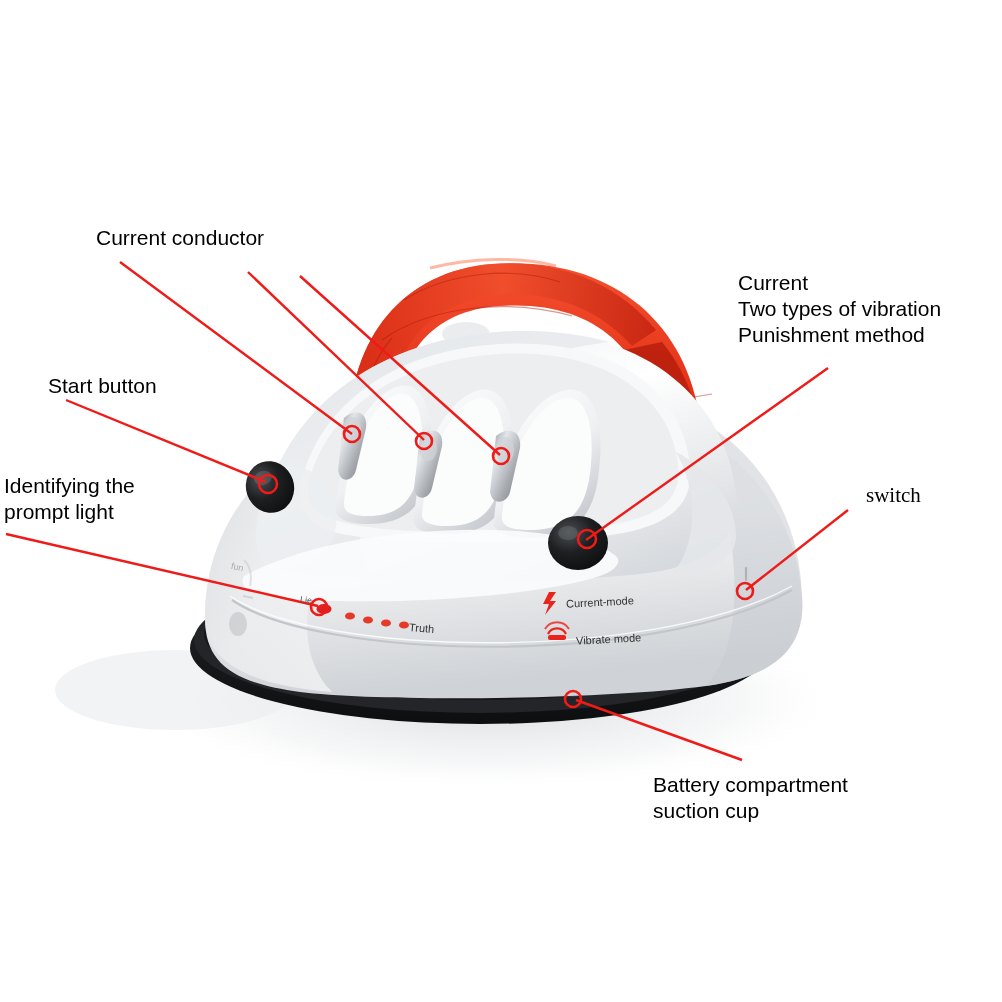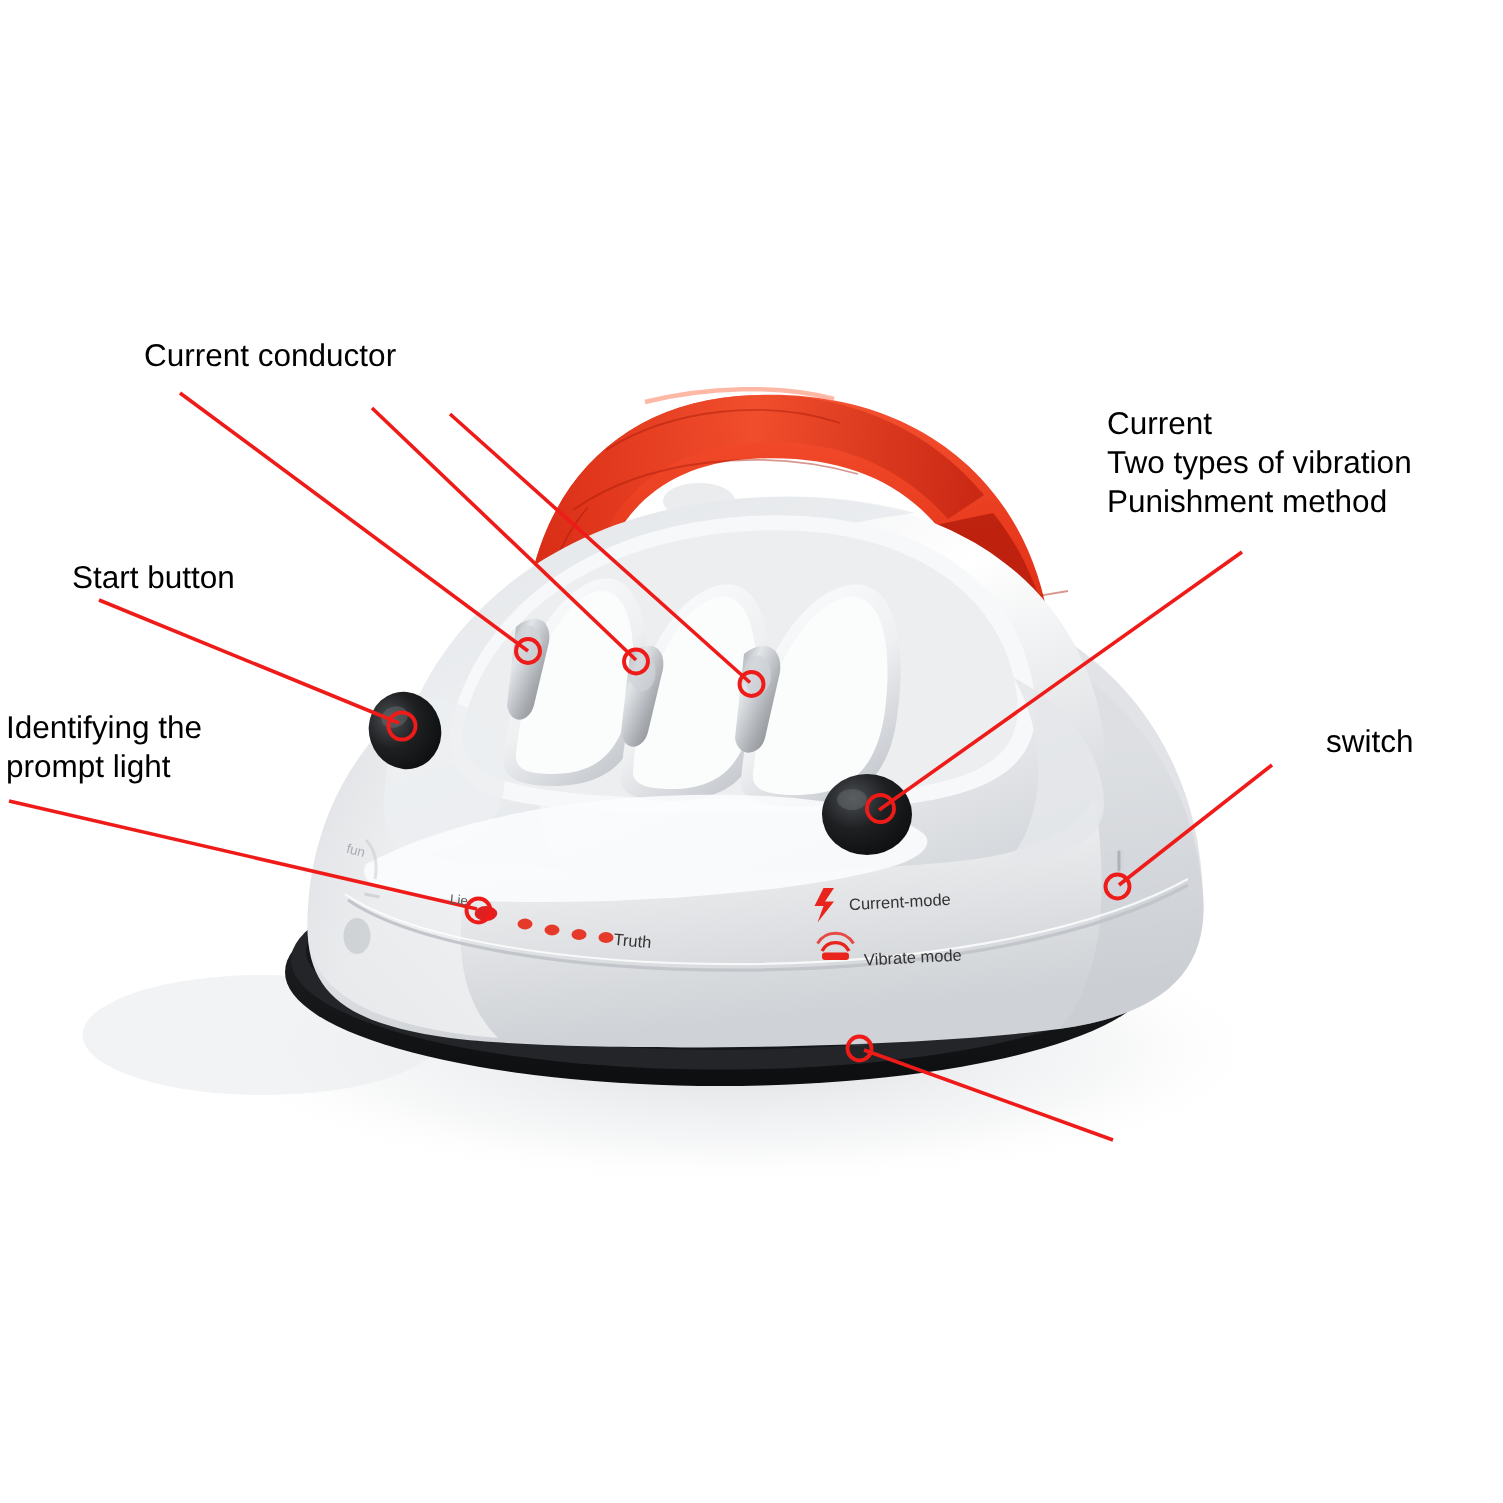--- a/index.html
+++ b/index.html
@@ -263,22 +263,24 @@
 
   <div class="callout-label" style="left:48px; top:373px;">Start button</div>
 
   <div class="callout-label" style="left:4px; top:473px;">Identifying the
 prompt light</div>
 
   <div class="callout-label" style="left:738px; top:270px;">Current
 Two types of vibration
 Punishment method</div>
 
-  <div class="callout-label" style="left:884px; top:482px;">switch</div>
-
+  <div class="callout-label" style="left:866px; top:482px;font-family:Liberation Serif, serif;">switch</div>
+
+  <div class="callout-label" style="left:653px; top:772px;">Battery compartment
+suction cup</div>
 
   <div class="device-caption small" style="left:300px; top:595px; transform:rotate(6deg);">Lie</div>
 
   <div class="device-caption" style="left:409px; top:622px; transform:rotate(5deg);">Truth</div>
 
   <div class="device-caption" style="left:566px; top:596px; transform:rotate(-3deg);">Current-mode</div>
 
   <div class="device-caption" style="left:576px; top:633px; transform:rotate(-3deg);">Vibrate mode</div>
 
   <div class="device-caption small" style="left:231px; top:562px; transform:rotate(14deg); color:#a8abb0;">fun</div>

